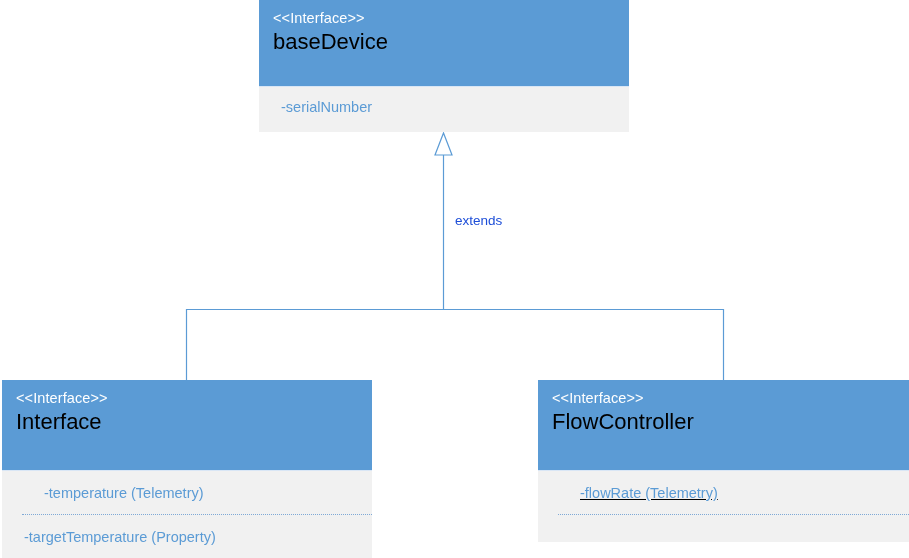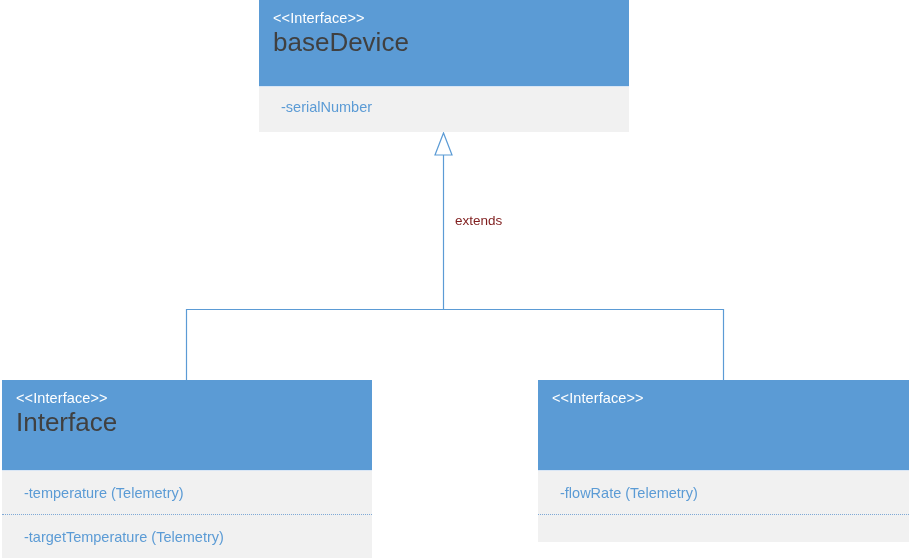--- a/index.html
+++ b/index.html
@@ -43,40 +43,41 @@
     padding: 9px 2px 0 14px;
   }
   .uml-stereotype {
     color: #ffffff;
     font-size: 14.5px;
     line-height: 19px;
     letter-spacing: 0.1px;
     white-space: nowrap;
   }
   .uml-classname {
-    color: #404040;
-    font-size: 26px;
+    color: #000000;
+    font-size: 22px;
     line-height: 28px;
     white-space: nowrap;
   }
   .uml-body {
     background: #f1f1f1;
     border-top: 1px solid #d9e6f5;
     box-sizing: border-box;
   }
   .uml-attr {
     color: #5b9bd5;
     font-size: 14.5px;
     line-height: 18px;
     padding: 13px 4px 12px 22px;
     box-sizing: border-box;
     white-space: nowrap;
   }
   .uml-attr.divided {
     border-bottom: 1px dotted #7fa9d6;
+    margin-left: 20px;
   }
 
   
   #class-basedevice {
     left: 259px;
     top: 0px;
     width: 370px;
     height: 132px;
   }
   #class-basedevice .uml-header { height: 86px; }
@@ -92,28 +93,28 @@
   #class-thermostat .uml-header { height: 90px; }
   #class-thermostat .uml-body   { height: 88px; }
 
   #class-flowcontroller {
     left: 538px;
     top: 380px;
     width: 371px;
     height: 178px;
   }
   #class-flowcontroller .uml-header { height: 90px; }
-  #class-flowcontroller .uml-body   { height: 72px; }
+  #class-flowcontroller .uml-body   { height: 72px; text-decoration: underline; }
 
   
   #relationship-label {
     position: absolute;
     left: 455px;
     top: 212px;
-    color: #7f1d1d;
+    color: #1d4ed8;
     font-size: 13.5px;
     line-height: 18px;
     white-space: nowrap;
   }
 </style>
 </head>
 <body>
 
 <div id="diagram-canvas">
 
@@ -142,26 +143,27 @@
     </div>
   </div>
 
   <div class="uml-class" id="class-thermostat">
     <div class="uml-header">
       <div class="uml-stereotype">&lt;&lt;Interface&gt;&gt;</div>
       <div class="uml-classname">Interface</div>
     </div>
     <div class="uml-body">
       <div class="uml-attr divided">-temperature (Telemetry)</div>
-      <div class="uml-attr">-targetTemperature (Telemetry)</div>
+      <div class="uml-attr">-targetTemperature (Property)</div>
     </div>
   </div>
 
   <div class="uml-class" id="class-flowcontroller">
     <div class="uml-header">
       <div class="uml-stereotype">&lt;&lt;Interface&gt;&gt;</div>
+      <div class="uml-classname">FlowController</div>
     </div>
     <div class="uml-body">
       <div class="uml-attr divided">-flowRate (Telemetry)</div>
     </div>
   </div>
 
 </div>
 
 </body></html>

